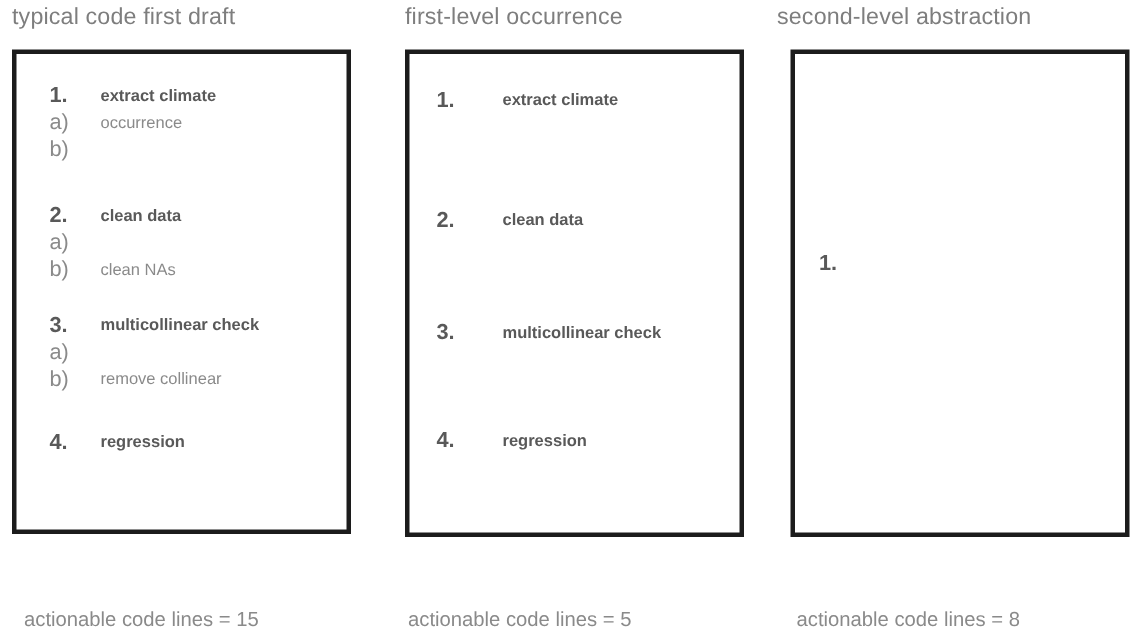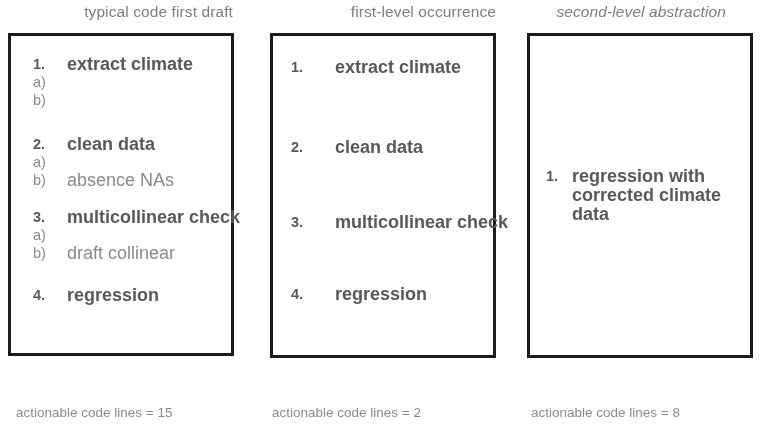--- a/index.html
+++ b/index.html
@@ -18,21 +18,21 @@
   }
 
   .column {
     position: absolute;
     top: 0;
   }
 
   .col-title {
     position: absolute;
     top: 2px;
-    text-align: right;
+    text-align: left;
     font-size: 15.5px;
     color: #7e7e7e;
     letter-spacing: 0.1px;
     white-space: nowrap;
     line-height: 20px;
   }
 
   .panel {
     position: absolute;
     background: #ffffff;
@@ -63,21 +63,21 @@
 
   .step-marker {
     flex: 0 0 auto;
     color: #6e6e6e;
     font-size: 14.5px;
   }
 
   .step-label {
     flex: 1 1 auto;
     color: #6e6e6e;
-    font-size: 18px;
+    font-size: 11px;
   }
 
   .step-row.primary .step-marker,
   .step-row.primary .step-label {
     font-weight: bold;
     color: #595959;
   }
 
   .step-row.sub .step-marker,
   .step-row.sub .step-label {
@@ -115,51 +115,52 @@
   <div class="panel" style="left:8px; top:33px; width:226px; height:323px;">
     <div class="steps">
 
       <div class="step-group" style="top:19px; left:22px; right:8px;">
         <div class="step-row primary">
           <span class="step-marker">1.</span>
           <span class="step-label">extract climate</span>
         </div>
         <div class="step-row sub">
           <span class="step-marker">a)</span>
+          <span class="step-label">occurrence</span>
         </div>
         <div class="step-row sub">
           <span class="step-marker">b)</span>
         </div>
       </div>
 
       <div class="step-group" style="top:99px; left:22px; right:8px;">
         <div class="step-row primary">
           <span class="step-marker">2.</span>
           <span class="step-label">clean data</span>
         </div>
         <div class="step-row sub">
           <span class="step-marker">a)</span>
         </div>
         <div class="step-row sub">
           <span class="step-marker">b)</span>
-          <span class="step-label">absence NAs</span>
+          <span class="step-label">clean NAs</span>
         </div>
       </div>
 
       <div class="step-group" style="top:172px; left:22px; right:8px;">
         <div class="step-row primary">
           <span class="step-marker">3.</span>
           <span class="step-label">multicollinear check</span>
         </div>
         <div class="step-row sub">
           <span class="step-marker">a)</span>
         </div>
         <div class="step-row sub">
           <span class="step-marker">b)</span>
-          <span class="step-label">draft collinear</span>
+          <span class="step-label">remove collinear</span>
         </div>
       </div>
 
       <div class="step-group" style="top:250px; left:22px; right:8px;">
         <div class="step-row primary">
           <span class="step-marker">4.</span>
           <span class="step-label">regression</span>
         </div>
       </div>
 
@@ -206,38 +207,37 @@
         <div class="step-row primary">
           <span class="step-marker">4.</span>
           <span class="step-label">regression</span>
         </div>
       </div>
 
     </div>
   </div>
 
   <div class="caption" style="left:272px; top:369px;">
-    <div>actionable code lines = 2</div>
+    <div>actionable code lines = 5</div>
     
     
   </div>
 
 </div>
 
 <div class="column c3">
 
-  <div class="col-title" style="left:500px; width:226px;font-style:italic;">second-level abstraction</div>
+  <div class="col-title" style="left:518px; width:226px;">second-level abstraction</div>
 
   <div class="panel" style="left:527px; top:33px; width:226px; height:325px;">
     <div class="steps">
 
       <div class="step-group" style="top:131px; left:16px; right:12px;">
         <div class="step-row primary">
           <span class="step-marker">1.</span>
-          <span class="step-label">regression with corrected climate data</span>
         </div>
       </div>
 
     </div>
   </div>
 
   <div class="caption" style="left:531px; top:369px;">
     <div>actionable code lines = 8</div>
     
     

